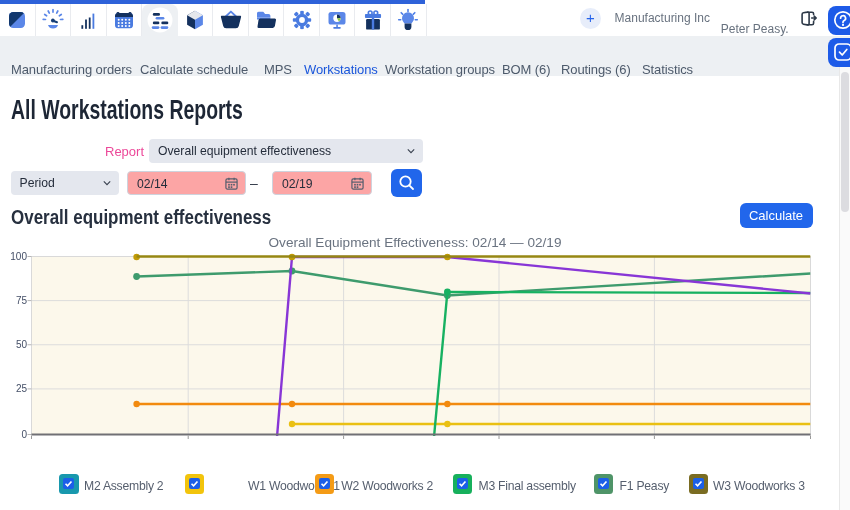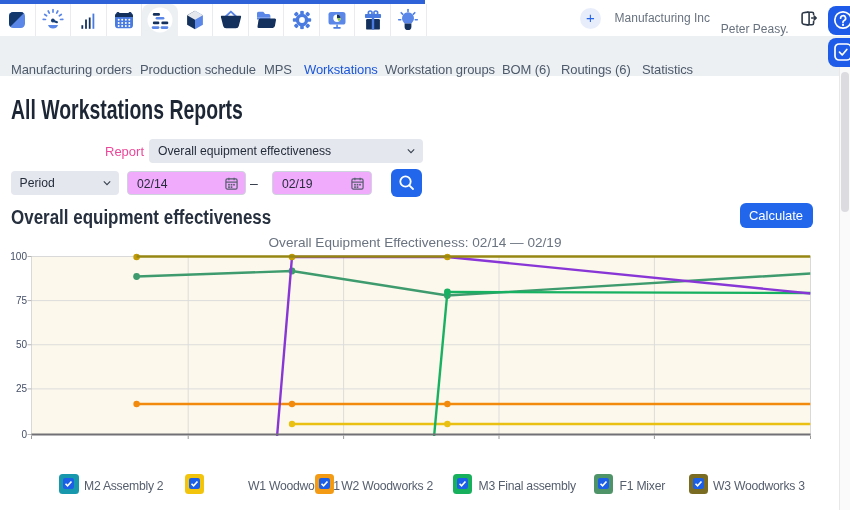--- a/index.html
+++ b/index.html
@@ -38,21 +38,21 @@
   #h1 { left:11px; top:97px; font-size:27px; font-weight:700; color:#1d2635; line-height:1;
         transform:scaleX(0.72); transform-origin:0 0; white-space:nowrap; }
   #h2 { left:11px; top:207.5px; font-size:19.5px; font-weight:700; color:#27303f; line-height:1;
         transform:scaleX(0.87); transform-origin:0 0; white-space:nowrap; }
 
   
   .lbl { font-size:13px; color:#ec4899; }
   .sel { position:absolute; background:#e4e7ee; border-radius:4px; height:24px; }
   .sel .txt { position:absolute; left:9px; top:5px; font-size:12.2px; color:#252d3b; }
   .sel .chev { position:absolute; right:8px; top:8px; width:8px; height:8px; }
-  .inp { position:absolute; background:#f0abfc; border:1px solid #ced3dd; border-radius:4px; height:24px; }
+  .inp { position:absolute; background:#fca5a5; border:1px solid #ced3dd; border-radius:4px; height:24px; }
   .inp .txt { position:absolute; left:9px; top:5px; font-size:12.2px; color:#252d3b; }
 
   #searchbtn { left:391px; top:169px; width:31px; height:28px; background:#2166eb; border-radius:6px; }
 
   #calcbtn { left:739.5px; top:203px; width:73px; height:25px; background:#2166eb; border-radius:6px;
     color:#fff; font-size:13px; text-align:center; line-height:25px; }
 
   
   .leg { position:absolute; top:474px; width:19.5px; height:19.5px; border-radius:3.5px; }
   .leg svg { position:absolute; left:4.2px; top:4.2px; }
@@ -205,21 +205,21 @@
       <line x1="1.2" y1="11.2" x2="3.2" y2="11.2"></line>
       <line x1="19.8" y1="11.2" x2="17.8" y2="11.2"></line>
     </g>
     <path d="M10.5 3.8 a6 6 0 0 1 6 6 c0 2.6 -1.6 3.9 -2.6 5.2 h-6.8 c-1 -1.3 -2.6 -2.6 -2.6 -5.2 a6 6 0 0 1 6 -6 Z" fill="#5b87e8"></path>
     <path d="M7.1 15 h6.8 v3.2 a3.4 3.4 0 0 1 -6.8 0 Z" fill="#14315e"></path>
   </svg>
     </div>
 </div>
 <div class="abs" id="navbar">
   <span class="tab" style="left:11px;">Manufacturing orders</span>
-  <span class="tab" style="left:140px;">Production schedule</span>
+  <span class="tab" style="left:140px;">Calculate schedule</span>
   <span class="tab" style="left:264px;text-align:center;">MPS</span>
   <span class="tab active" style="left:304px;">Workstations</span>
   <span class="tab" style="left:385px;">Workstation groups</span>
   <span class="tab" style="left:502px;">BOM (6)</span>
   <span class="tab" style="left:561px;">Routings (6)</span>
   <span class="tab" style="left:642px;">Statistics</span>
 </div>
 
 <div class="abs" id="pluscirc">+</div>
 <div class="abs" id="mfginc">Manufacturing Inc</div>
@@ -403,21 +403,21 @@
       <path d="M3 6.8 L5.4 9.2 L10 4.2" fill="none" stroke="#fff" stroke-width="1.9"></path>
     </svg>
   </div>
 <div class="legt" style="left:478.5px;">M3 Final assembly</div>
 <div class="leg" style="left:593.7px; background:#4f9468;">
     <svg width="11" height="11" viewBox="0 0 13 13">
       <rect width="13" height="13" rx="2.5" fill="#1b5fe8"></rect>
       <path d="M3 6.8 L5.4 9.2 L10 4.2" fill="none" stroke="#fff" stroke-width="1.9"></path>
     </svg>
   </div>
-<div class="legt" style="left:619.6px;">F1 Mixer</div>
+<div class="legt" style="left:619.6px;">F1 Peasy</div>
 <div class="leg" style="left:688.8px; background:#7a6c22;">
     <svg width="11" height="11" viewBox="0 0 13 13">
       <rect width="13" height="13" rx="2.5" fill="#1b5fe8"></rect>
       <path d="M3 6.8 L5.4 9.2 L10 4.2" fill="none" stroke="#fff" stroke-width="1.9"></path>
     </svg>
   </div>
 <div class="legt" style="left:713px;">W3 Woodworks 3</div>
 <div class="abs" id="sbar"></div>
 <div class="abs" id="sthumb"></div>
 

